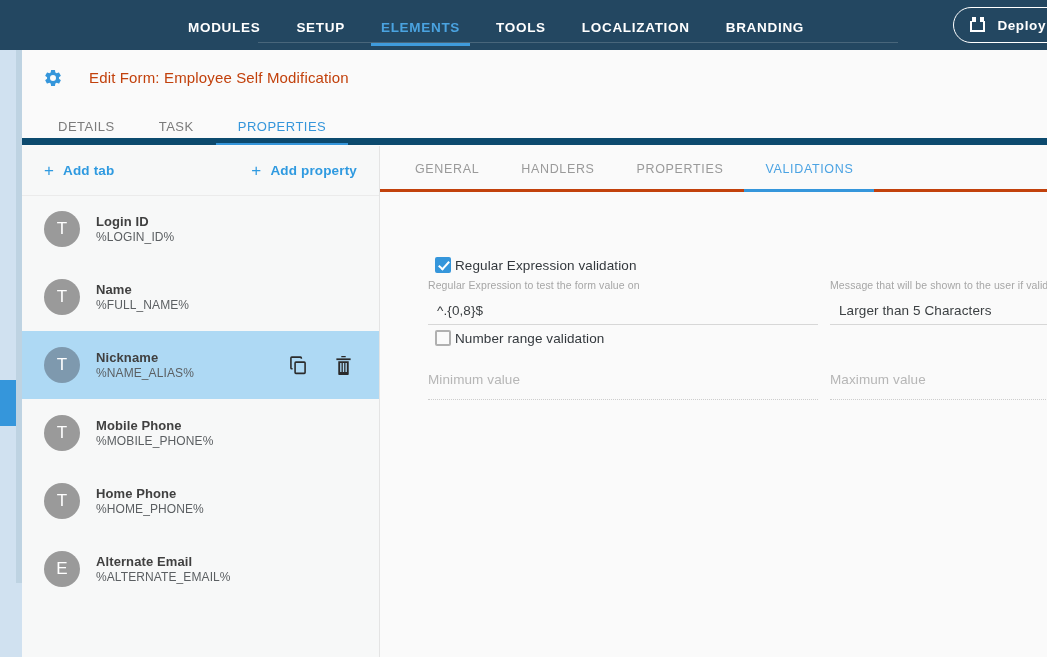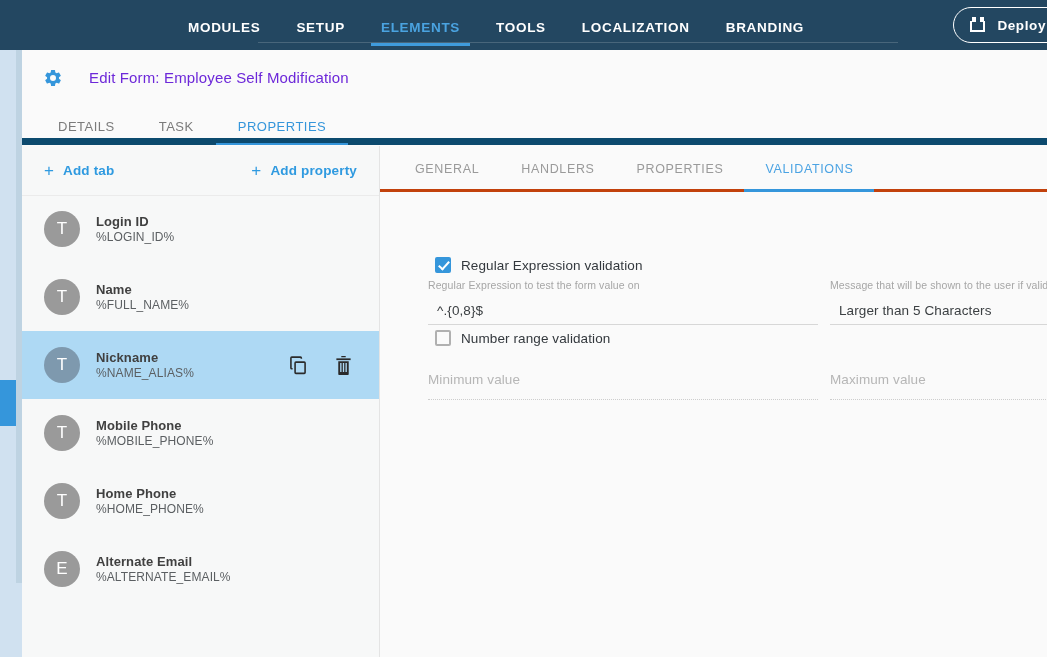--- a/index.html
+++ b/index.html
@@ -173,21 +173,21 @@
   }
   .gear-icon {
     margin-left: 21px;
     width: 20px; height: 20px;
     flex: none;
     color: #3596db;
   }
   .card-title {
     margin-left: 26px;
     font-size: 15px;
-    color: #6d28d9;
+    color: #c2410c;
     letter-spacing: 0.15px;
   }
 
   
   .subtabs {
     position: absolute;
     left: 0; top: 55px;
     width: 1025px;
     height: 40px;
     background: #fafafa;
@@ -344,21 +344,21 @@
     height:3px;
     background:#3596db;
   }
 
   .val-body { position: relative; padding: 0; }
 
   .check-row {
     position: absolute;
     display: flex;
     align-items: center;
-    gap: 10px;
+    gap: 4px;
     padding-left: 6px;
   }
   .chk {
     width: 16px; height: 16px;
     box-sizing: border-box;
     border: 2px solid #b0b0b0;
     border-radius: 2px;
     background: #fafafa;
     flex: none;
     position: relative;

